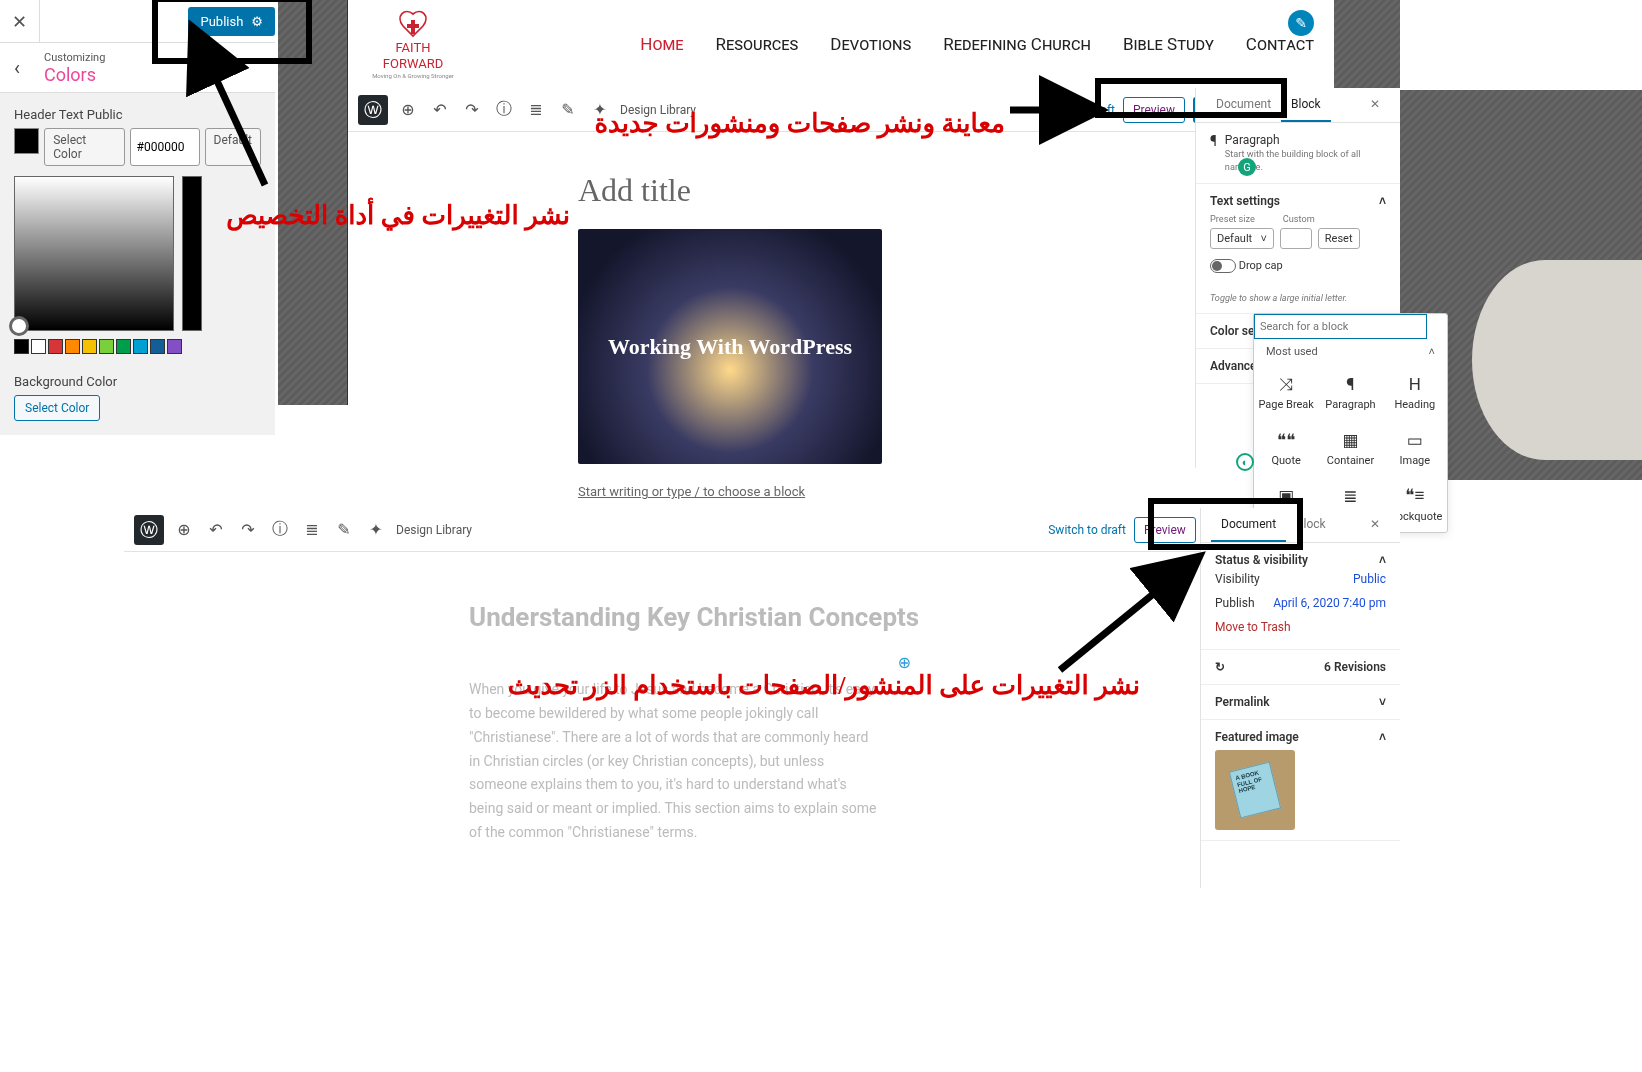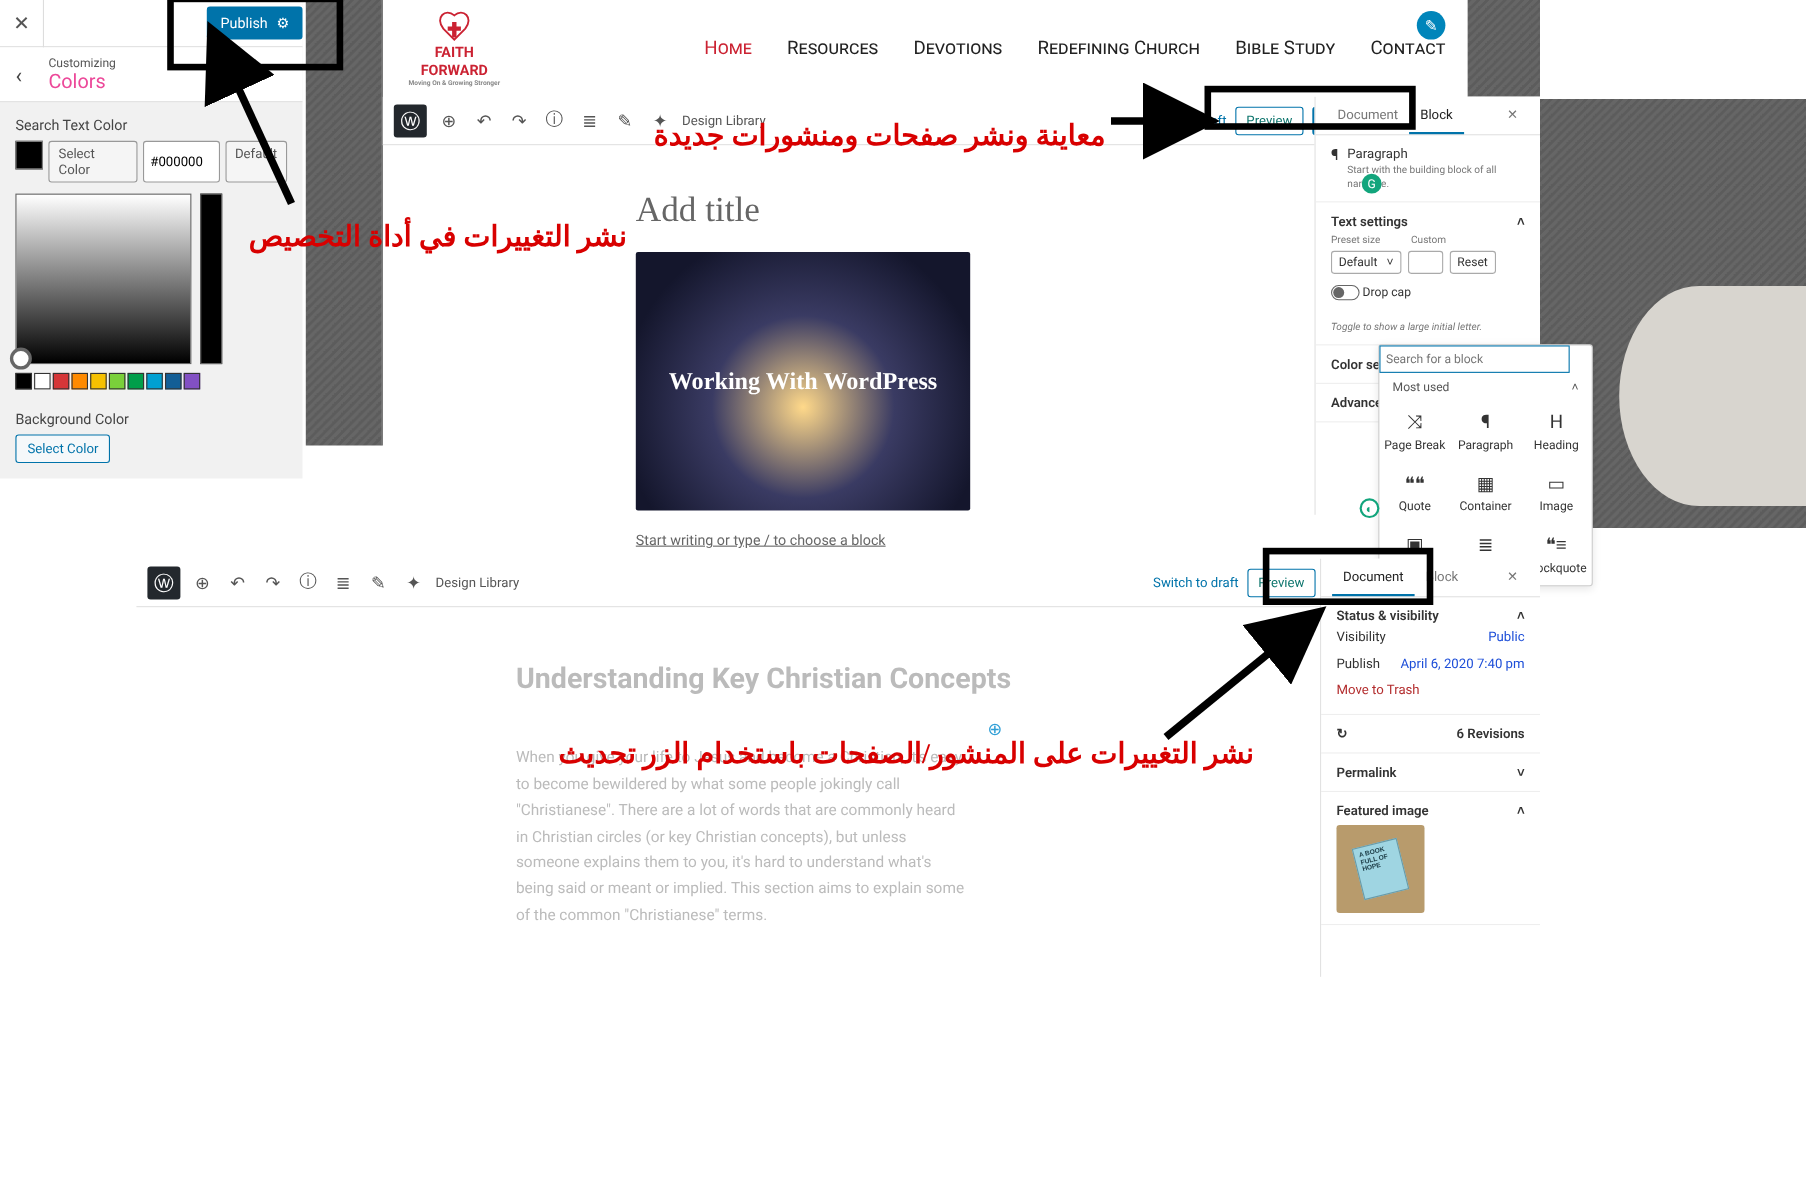--- a/index.html
+++ b/index.html
@@ -29,33 +29,33 @@
   .huebar{width:20px;height:155px;background:#000;border:1px solid #666;}
   .pal{display:flex;gap:2px;margin-top:8px;}
   .pal div{width:15px;height:15px;border:1px solid #333;}
   .btn-sel{font-size:12px;border:1px solid #0073aa;color:#0073aa;background:#f5f8fa;padding:5px 10px;border-radius:3px;display:inline-block;}
   
   .prev-strip{position:absolute;left:278px;top:0;width:70px;height:405px;background:linear-gradient(135deg,#5c5c5c 25%,#666 25%,#666 50%,#5c5c5c 50%,#5c5c5c 75%,#666 75%);background-size:8px 8px;border-right:1px solid #333;}
   .prev-stripR{position:absolute;left:1334px;top:0;width:66px;height:88px;background:linear-gradient(135deg,#5c5c5c 25%,#666 25%,#666 50%,#5c5c5c 50%,#5c5c5c 75%,#666 75%);background-size:8px 8px;}
   
   .site-head{position:absolute;left:348px;top:0;width:986px;height:88px;background:#fff;display:flex;align-items:center;padding:0 20px;}
   .logo{width:90px;text-align:center;}
-  .logo .ff{color:#cb2232;font-family:"Times New Roman",serif;font-size:13px;font-weight:700;}
+  .logo .ff{color:#cb2232;font-family:"Times New Roman",serif;font-size:13px;font-weight:400;}
   .logo .ff small{font-size:6px;color:#888;display:block;}
   .logo svg{margin:0 auto;display:block;}
   .nav{margin-left:auto;display:flex;gap:32px;font-variant:small-caps;font-family:"Times New Roman",serif;font-size:17px;color:#222;}
   .nav .active{color:#cb2232;}
   .editpen{position:absolute;right:20px;top:10px;width:26px;height:26px;border-radius:50%;background:#0085ba;display:flex;align-items:center;justify-content:center;color:#fff;font-size:14px;}
   
   .ed{position:absolute;background:#fff;}
   .edbar{display:flex;align-items:center;height:44px;background:#fff;border-bottom:1px solid #e2e2e2;padding:0 10px;gap:8px;font-size:12px;color:#555;}
   .edbar .wp{width:30px;height:30px;border-radius:3px;background:#23282d;color:#fff;display:flex;align-items:center;justify-content:center;font-size:18px;}
   .edbar .ic{width:24px;height:24px;display:flex;align-items:center;justify-content:center;color:#555;font-size:16px;}
   .edbar .right{margin-left:auto;display:flex;align-items:center;gap:8px;}
-  .edbar .pill{border:1px solid #0073aa;color:#0f766e;padding:5px 9px;border-radius:3px;font-size:12px;}
+  .edbar .pill{border:1px solid #0073aa;color:#701a75;padding:5px 9px;border-radius:3px;font-size:12px;}
   .edbar .prime{background:#0073aa;color:#fff;padding:6px 10px;border-radius:3px;font-size:12px;}
   .edbar .gear{background:#444;color:#fff;width:30px;height:30px;border-radius:3px;display:flex;align-items:center;justify-content:center;}
   .edbar .jp{width:22px;height:22px;border-radius:50%;background:#00a32a;color:#fff;display:flex;align-items:center;justify-content:center;font-size:13px;}
   .edbar .link{color:#0073aa;}
   .ed1{left:348px;top:88px;width:1052px;height:390px;}
   .ed1-main{display:flex;}
   .ed1-canvas{flex:1;padding:40px 0 0 230px;}
   .addtitle{font-size:32px;color:#666;font-family:"Times New Roman",serif;margin-bottom:20px;}
   .hero{width:304px;height:235px;position:relative;background:radial-gradient(circle at 50% 60%,#ffd98a 0%,#3a3b63 40%,#14162c 80%);border-radius:2px;overflow:hidden;display:flex;align-items:center;justify-content:center;}
   .hero-txt{color:#fff;font-family:"Times New Roman",serif;font-size:22px;font-weight:600;text-align:center;z-index:2;}
@@ -109,21 +109,21 @@
     </div>
   </div>
   <div class="cust-head">
     <div class="cust-back">‹</div>
     <div class="cust-head-txt">
       <small>Customizing</small>
       <span>Colors</span>
     </div>
   </div>
   <div class="cust-body">
-    <div class="cust-label">Search Text Color</div>
+    <div class="cust-label">Header Text Public</div>
     <div class="row">
       <div class="swatch"></div>
       <div class="btn-s">Select Color</div>
       <input class="hexin" value="#000000" style="">
       <div class="btn-s">Default</div>
     </div>
     <div class="picker">
       <div class="grad"></div>
       <div class="huebar"></div>
     </div>

